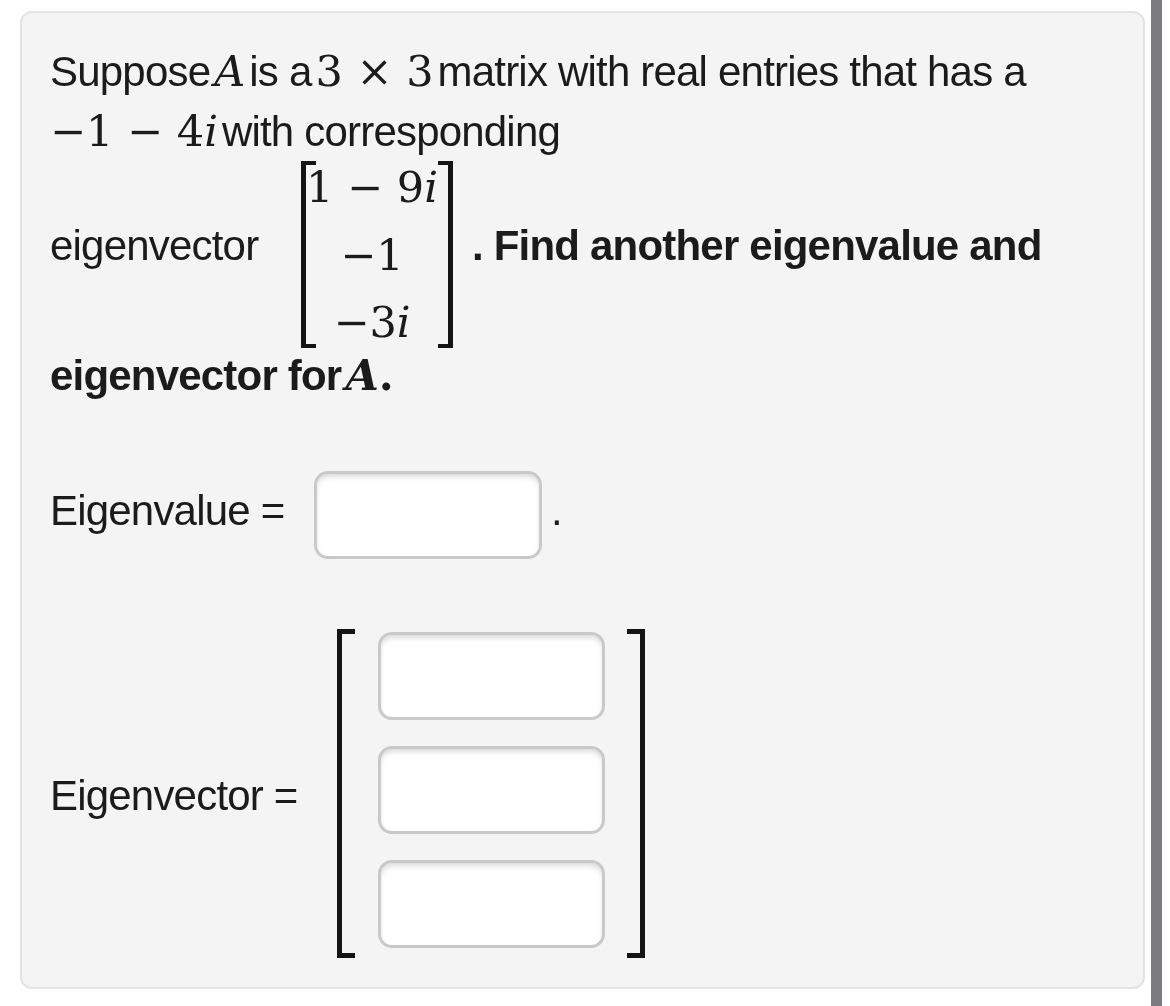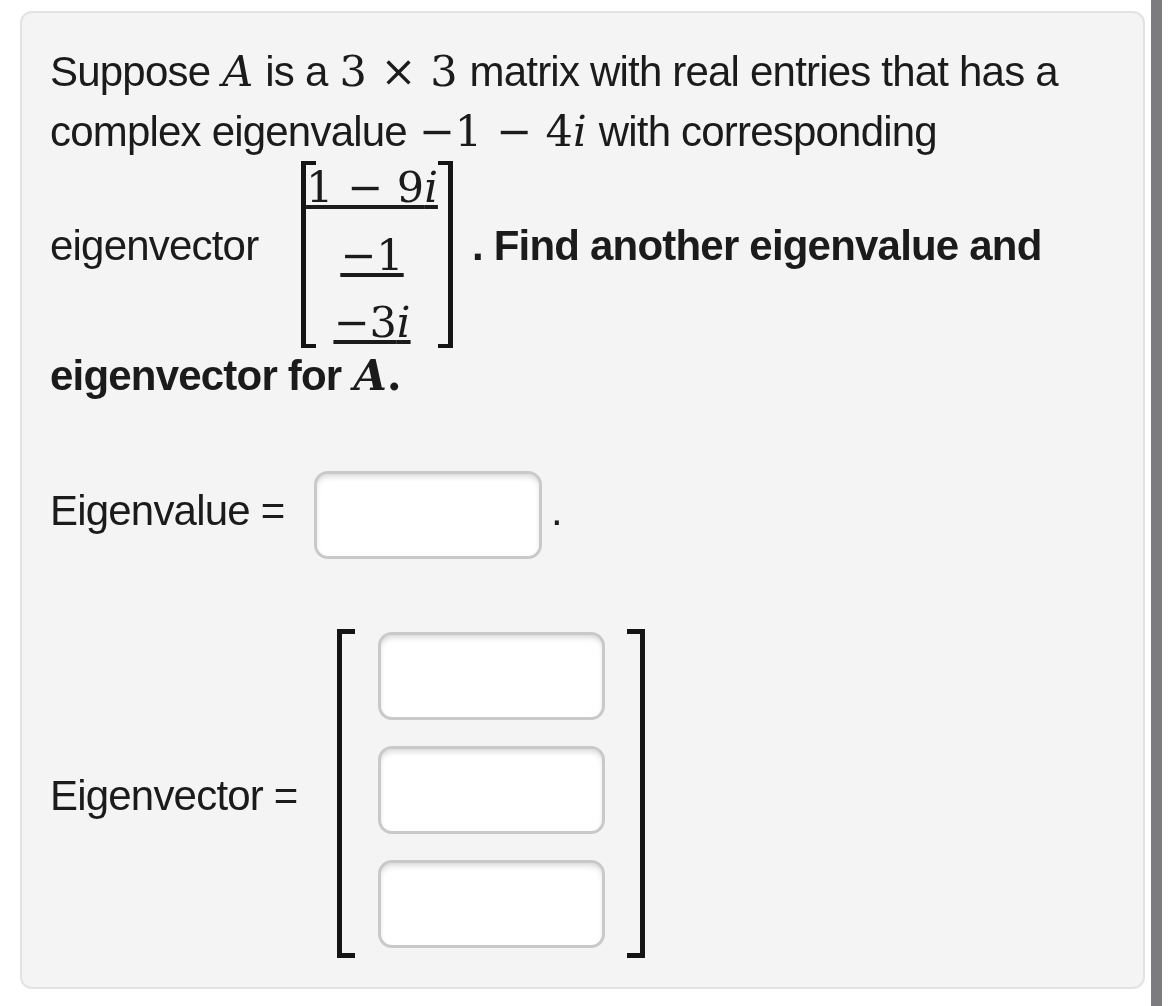--- a/index.html
+++ b/index.html
@@ -23,21 +23,21 @@
   .scrollbar-thumb {
     position: absolute;
     left: 1151px; top: 0;
     width: 11px; height: 1006px;
     background: #7c7c7f;
   }
   .line {
     position: absolute;
     display: flex;
     align-items: baseline;
-    gap: 12px;
+    gap: 4px;
     white-space: nowrap;
     font-size: 42px;
     line-height: 1;
     letter-spacing: -0.8px;
   }
   .sans { font-family: "Liberation Sans", sans-serif; }
   .m {
     font-family: "DejaVu Serif", serif;
     letter-spacing: 0;
     font-size: 43px;
@@ -62,21 +62,20 @@
     border-bottom: 4px solid #141414;
   }
   .mx-entries {
     position: absolute;
     left: 306px; top: 166px;
     width: 132px; height: 178px;
     display: flex;
     flex-direction: column;
     justify-content: space-between;
     align-items: center;
-    text-decoration: underline;
   }
   
   .answer-input {
     position: absolute;
     width: 228px; height: 88px;
     background: #ffffff;
     border: 3px solid #c9c9c9;
     border-radius: 14px;
     box-shadow: inset 0 4px 6px -2px rgba(0,0,0,0.18);
     font-size: 34px;
@@ -110,21 +109,20 @@
 
 <div class="line" style="left:50px; top:50px;">
   <span class="sans">Suppose</span>
   <span class="m" data-math=""><i>A</i></span>
   <span class="sans">is a</span>
   <span class="m" data-math="">3 × 3</span>
   <span class="sans">matrix with real entries that has a</span>
 </div>
 
 <div class="line" style="left:50px; top:110px;">
-  <span class="sans">complex eigenvalue</span>
   <span class="m" data-math="">−1 − 4<i>i</i></span>
   <span class="sans">with corresponding</span>
 </div>
 
 <div class="line" style="left:50px; top:225px;">
   <span class="sans">eigenvector</span>
 </div>
 
 <div class="mx-bracket-left"></div>
 <div class="mx-entries">

